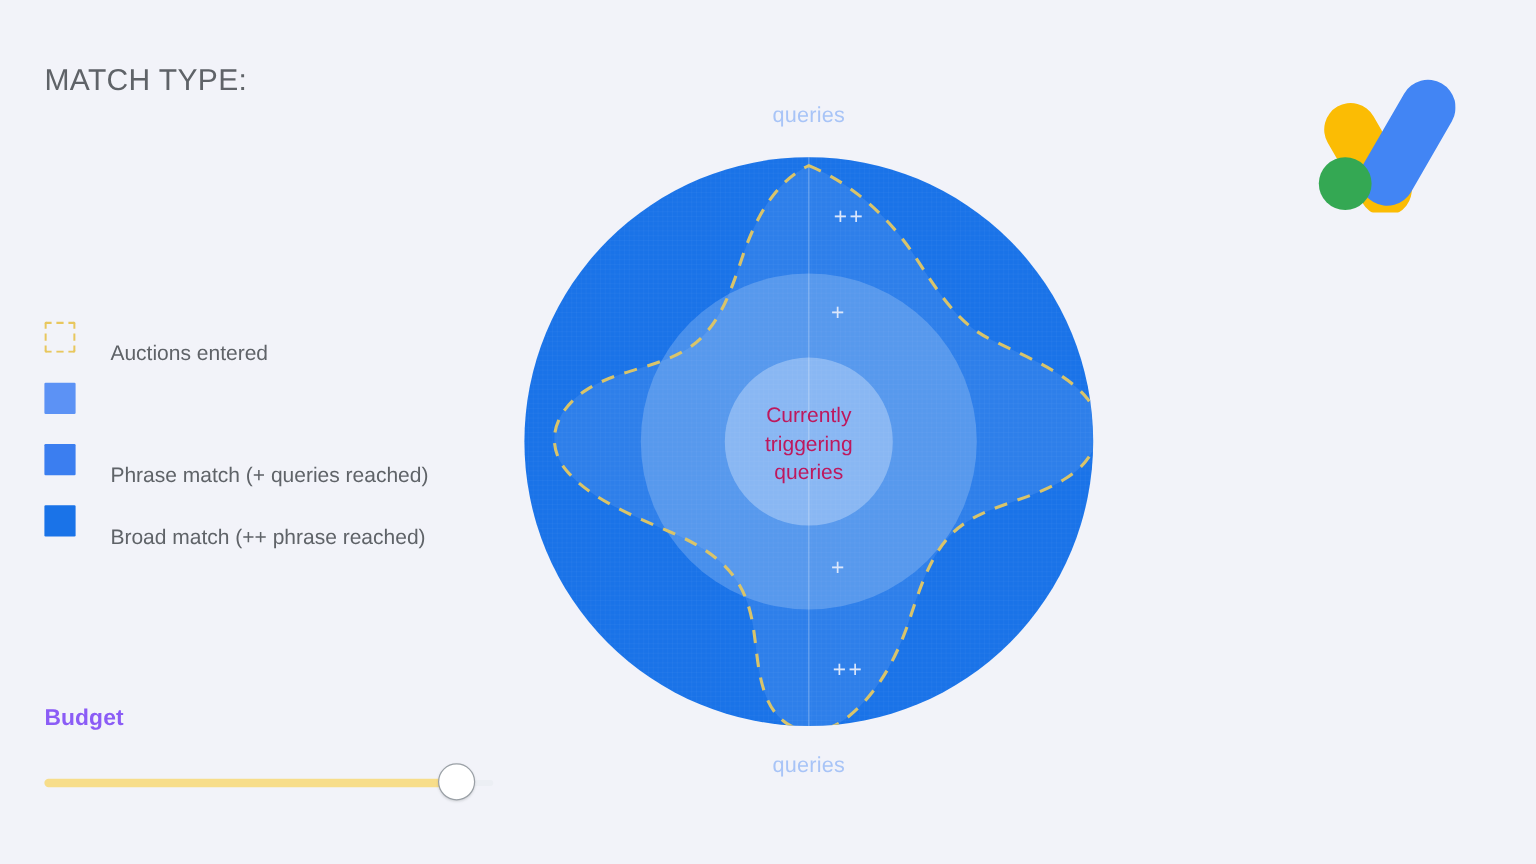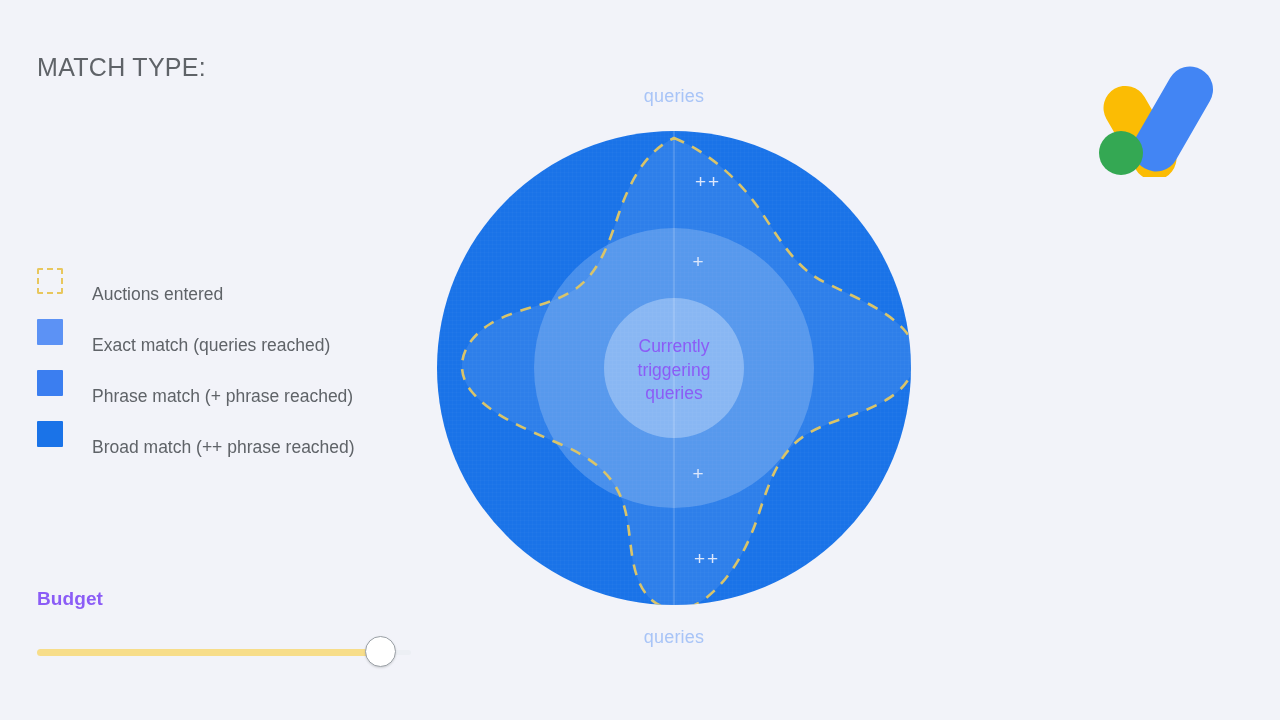--- a/index.html
+++ b/index.html
@@ -195,21 +195,21 @@
   #plus-top-1  { left: 669px; top: 251px; }
   #plus-bot-1  { left: 669px; top: 463px; }
   #plus-bot-2  { left: 677px; top: 548px; }
 
   #center-text {
     position: absolute;
     left: 599px;
     top: 335px;
     width: 150px;
     text-align: center;
-    color: #8b5cf6;
+    color: #be185d;
     font-size: 17.5px;
     line-height: 23.5px;
     white-space: pre-line;
   }
 
   
   #ads-logo {
     position: absolute;
     left: 1098px;
     top: 62px;
@@ -228,26 +228,25 @@
 
   <div id="legend">
 
     <div class="legend-row">
       <span class="legend-swatch dashed"></span>
       <span class="legend-label">Auctions entered</span>
     </div>
 
     <div class="legend-row">
       <span class="legend-swatch" style="background:#5c92f5"></span>
-      <span class="legend-label">Exact match (queries reached)</span>
     </div>
 
     <div class="legend-row">
       <span class="legend-swatch" style="background:#3b7ef0"></span>
-      <span class="legend-label">Phrase match (+ phrase reached)</span>
+      <span class="legend-label">Phrase match (+ queries reached)</span>
     </div>
 
     <div class="legend-row">
       <span class="legend-swatch" style="background:#1a73e8"></span>
       <span class="legend-label">Broad match (++ phrase reached)</span>
     </div>
 
   </div>
 
   <div id="budget-section">

